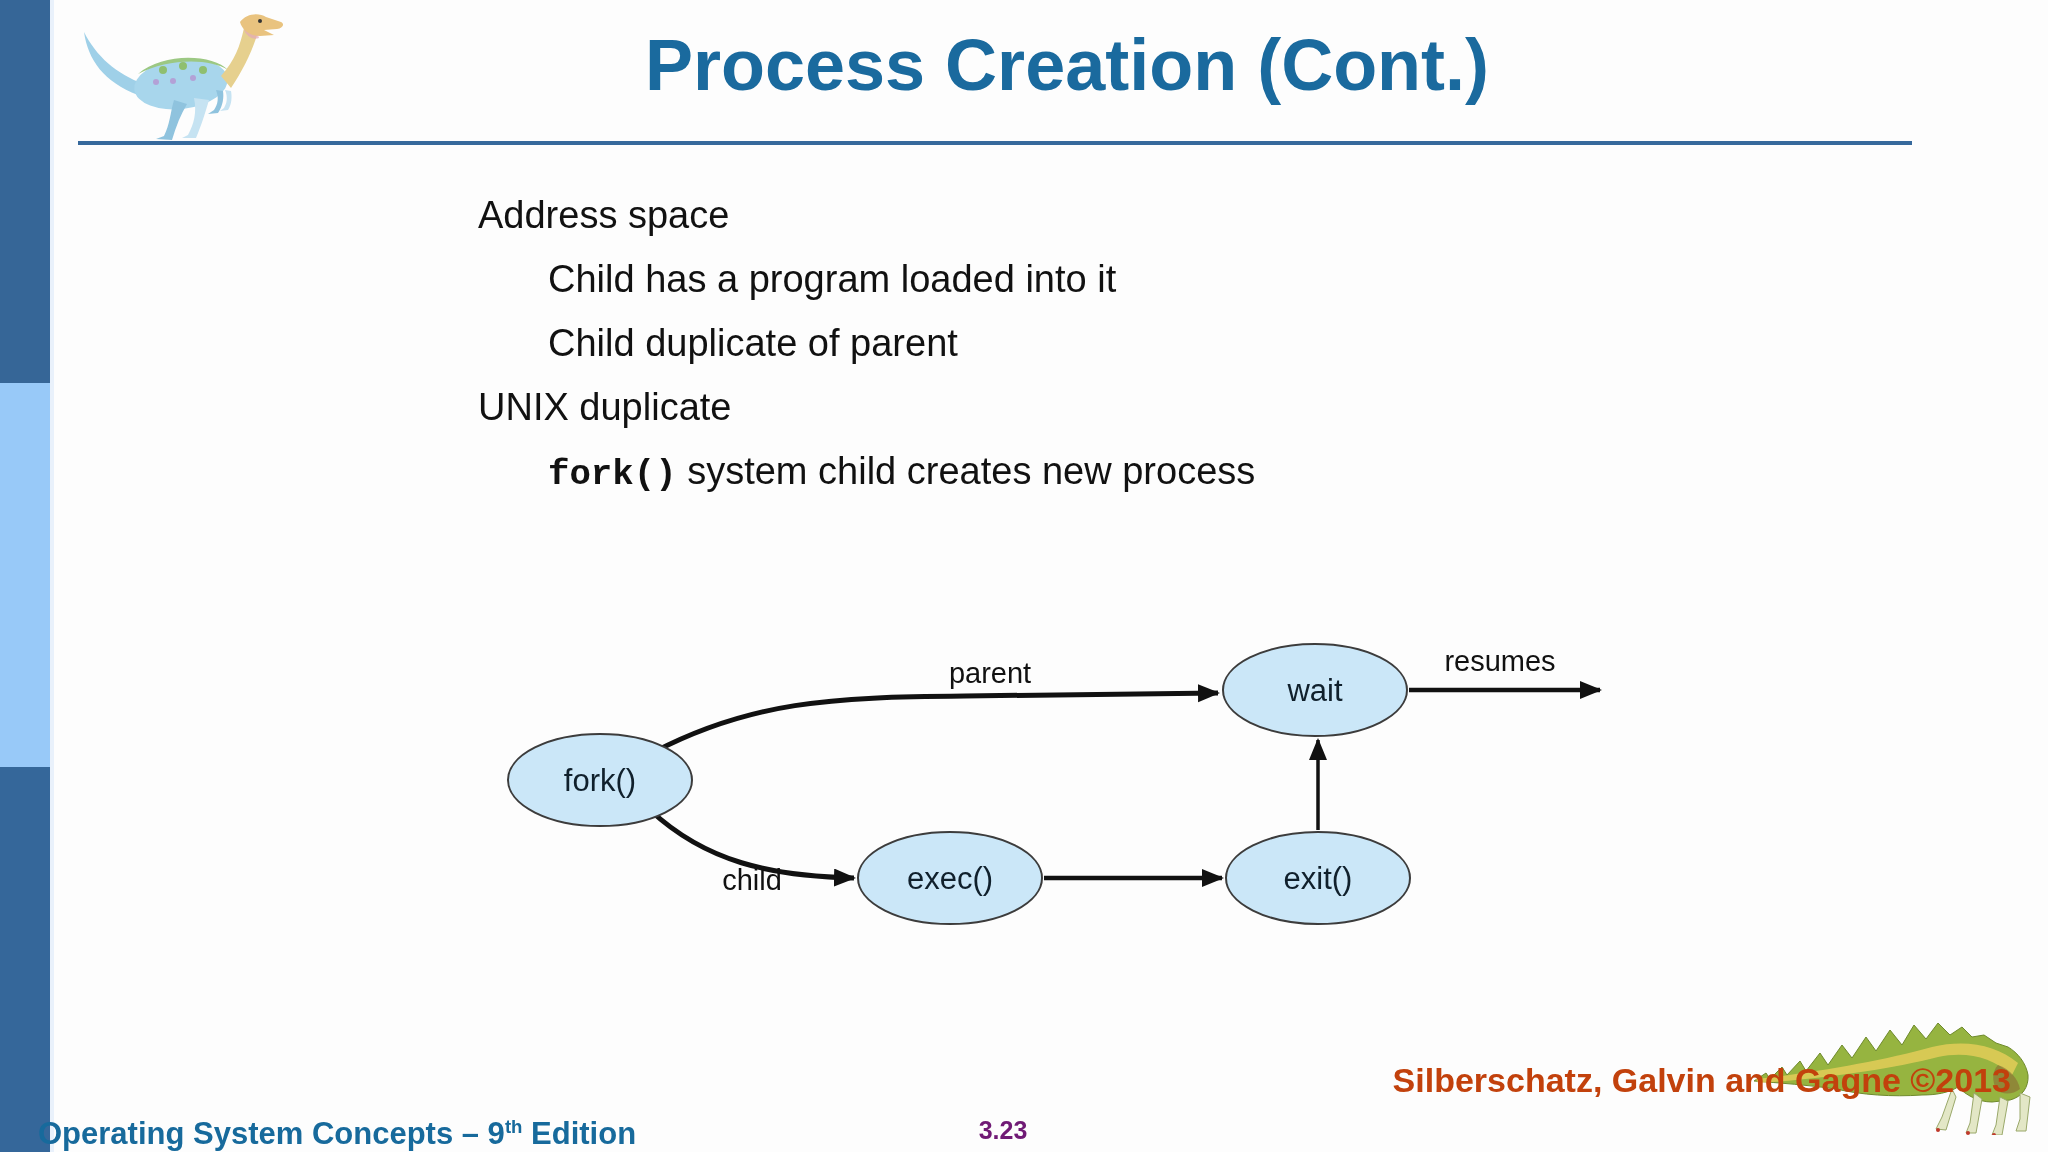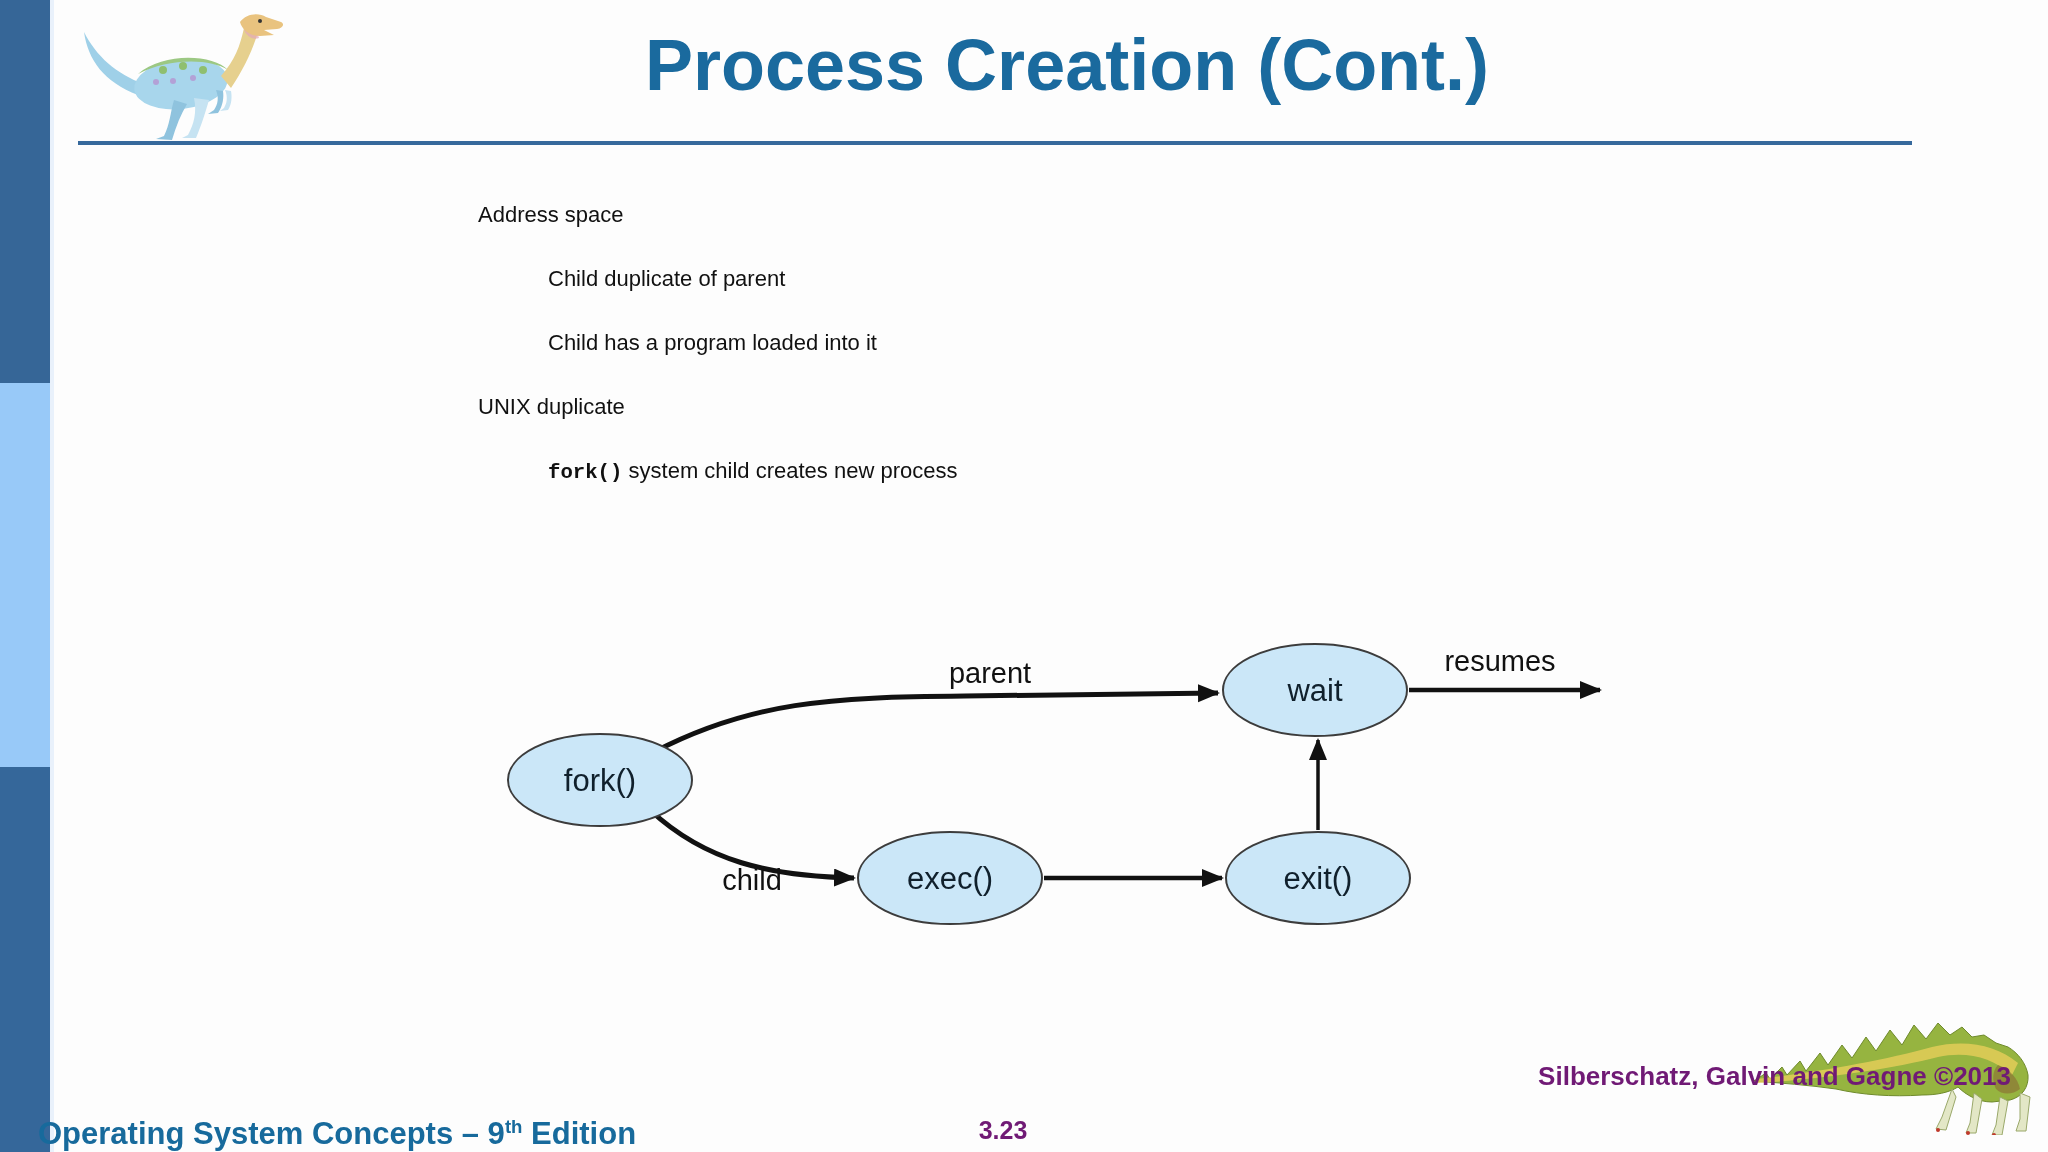--- a/index.html
+++ b/index.html
@@ -16,38 +16,38 @@
   .bar-bottom{top:767px;height:385px;background:#35679a;}
   .bar-edge{position:absolute;left:50px;top:0;width:4px;height:1152px;background:#e9f1fb;}
 
   
   .title-wrap{position:absolute;top:24px;left:0;width:2048px;padding-left:86px;box-sizing:border-box;text-align:center;}
   .title{font-size:72px;font-weight:700;color:#1a6a9e;letter-spacing:0;line-height:1.15;}
   .title-rule{position:absolute;left:78px;top:141px;width:1834px;height:4px;background:#36699c;}
 
   
   .content{position:absolute;left:478px;top:192px;width:1180px;color:#111;}
-  .b{font-size:22px;line-height:46px;margin:0 0 18px 0;}
+  .b{font-size:38px;line-height:46px;margin:0 0 18px 0;}
   .lvl2{margin-left:70px;}
   .code{font-family:"Liberation Mono","DejaVu Sans Mono",monospace;font-weight:700;font-size:0.94em;}
 
   
   .diagram{position:absolute;left:480px;top:610px;width:1250px;height:350px;}
   .diagram svg{display:block;width:100%;height:100%;}
   .node-label{font-family:"Liberation Sans",sans-serif;font-size:31px;fill:#10202c;}
   .edge-label{font-family:"Liberation Sans",sans-serif;font-size:29px;fill:#111;}
 
   
   .dino-tl{position:absolute;left:78px;top:8px;width:235px;height:132px;}
   .dino-br{position:absolute;left:1752px;top:985px;width:296px;height:150px;}
 
   
   .footer-left{position:absolute;left:38px;top:1116px;font-size:31px;font-weight:700;color:#176a9c;z-index:5;}
   .footer-page{position:absolute;left:893px;top:1116px;width:220px;text-align:center;font-size:25px;font-weight:700;color:#701a75;}
-  .footer-right{position:absolute;right:37px;top:1061px;font-size:26px;font-weight:700;color:#701a75;}
+  .footer-right{position:absolute;right:37px;top:1061px;font-size:34px;font-weight:700;color:#c2410c;}
   sup{font-size:0.6em;}
 </style>
 </head>
 <body>
 
 <div class="bar bar-top"></div>
 <div class="bar bar-mid"></div>
 <div class="bar bar-bottom"></div>
 <div class="bar-edge"></div>
 
@@ -73,22 +73,22 @@
   </svg>
 </div>
 
 <div class="title-wrap">
   <span class="title">Process Creation (Cont.)</span>
 </div>
 <div class="title-rule"></div>
 
 <div class="content">
   <div class="b"><span>Address space</span></div>
+  <div class="b lvl2"><span>Child has a program loaded into it</span></div>
   <div class="b lvl2"><span>Child duplicate of parent</span></div>
-  <div class="b lvl2"><span>Child has a program loaded into it</span></div>
   <div class="b"><span>UNIX duplicate</span></div>
   <div class="b lvl2"><span class="code">fork()</span><span> system child creates new process</span></div>
 </div>
 
 <div class="diagram">
   <svg viewBox="480 610 1250 350" xmlns="http://www.w3.org/2000/svg">
     <defs>
       <marker id="ah" markerUnits="userSpaceOnUse" markerWidth="24" markerHeight="20" refX="20" refY="9" orient="auto">
         <path d="M0,0 L22,9 L0,18 Z" fill="#111"></path>
       </marker>

